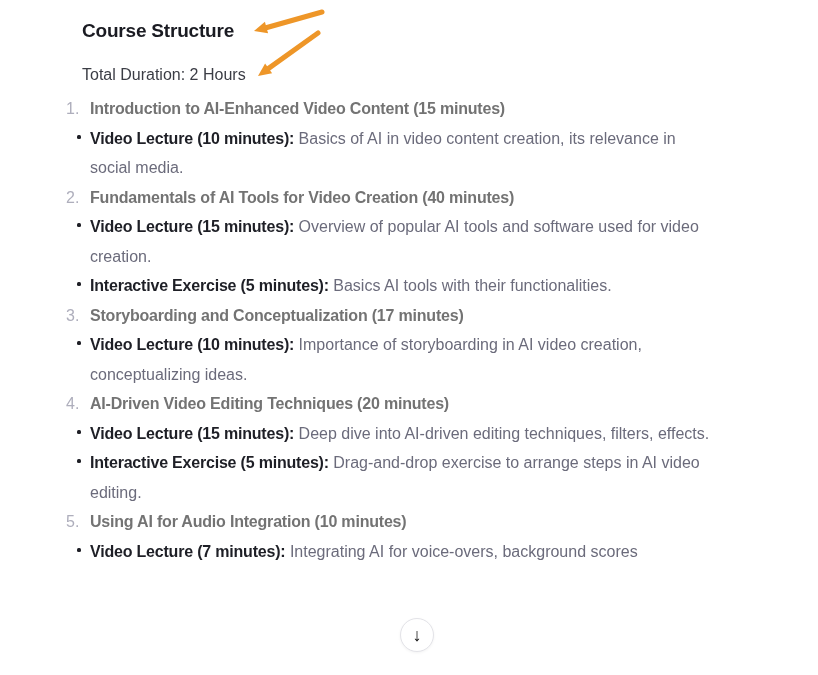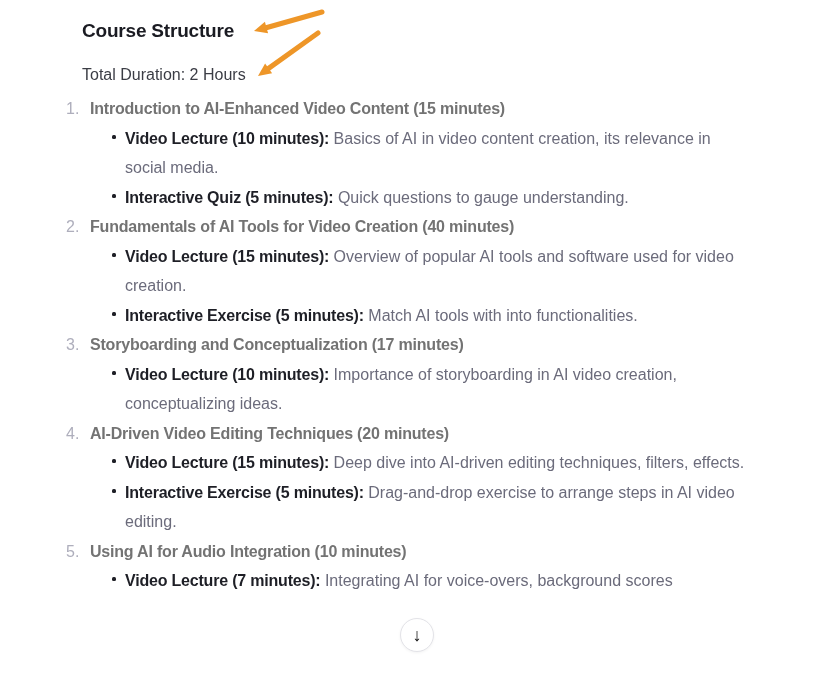--- a/index.html
+++ b/index.html
@@ -37,21 +37,21 @@
     width:24px;
     color:#aeaebc;
   }
   .item-title {
     font-weight:bold;
     color:#737373;
     letter-spacing:-0.2px;
   }
   .sub-row {
     display:flex;
-    padding-left:112px;
+    padding-left:77px;
     font-size:16px;
     line-height:29.5px;
   }
   .bullet {
     flex:none;
     width:4px;
     height:4px;
     border-radius:1.5px;
     background:#1e1f26;
     margin-top:11px;
@@ -99,44 +99,37 @@
     <span class="num">1.</span>
     <span class="item-title">Introduction to AI-Enhanced Video Content (15 minutes)</span>
   </div>
   <div class="sub-row">
     <span class="bullet"></span>
     <span class="sub-text">
       <b>Video Lecture (10 minutes):</b>
       <span>Basics of AI in video content creation, its relevance in social media.</span>
     </span>
   </div>
-  <div class="sub-row">
-    <span class="bullet"></span>
-    <span class="sub-text">
-      <b>Interactive Quiz (5 minutes):</b>
-      <span>Quick questions to gauge understanding.</span>
-    </span>
-  </div>
 
   <div class="item-row">
     <span class="num">2.</span>
     <span class="item-title">Fundamentals of AI Tools for Video Creation (40 minutes)</span>
   </div>
   <div class="sub-row">
     <span class="bullet"></span>
     <span class="sub-text">
       <b>Video Lecture (15 minutes):</b>
       <span>Overview of popular AI tools and software used for video creation.</span>
     </span>
   </div>
   <div class="sub-row">
     <span class="bullet"></span>
     <span class="sub-text">
       <b>Interactive Exercise (5 minutes):</b>
-      <span>Match AI tools with into functionalities.</span>
+      <span>Basics AI tools with their functionalities.</span>
     </span>
   </div>
 
   <div class="item-row">
     <span class="num">3.</span>
     <span class="item-title">Storyboarding and Conceptualization (17 minutes)</span>
   </div>
   <div class="sub-row">
     <span class="bullet"></span>
     <span class="sub-text">

